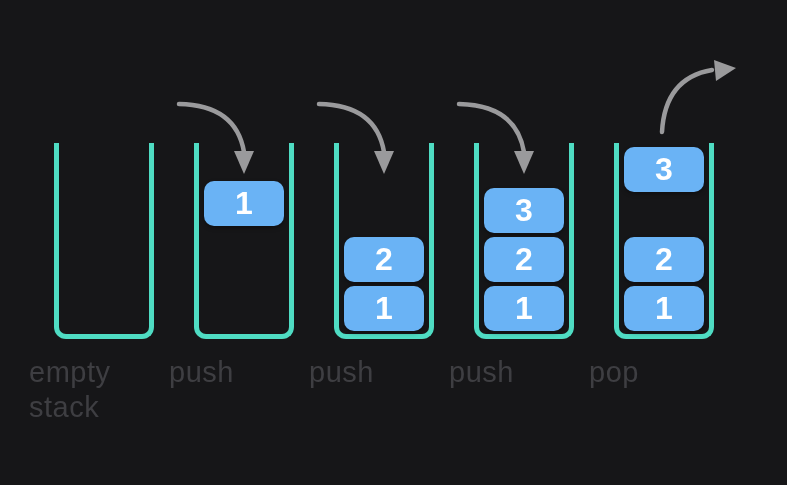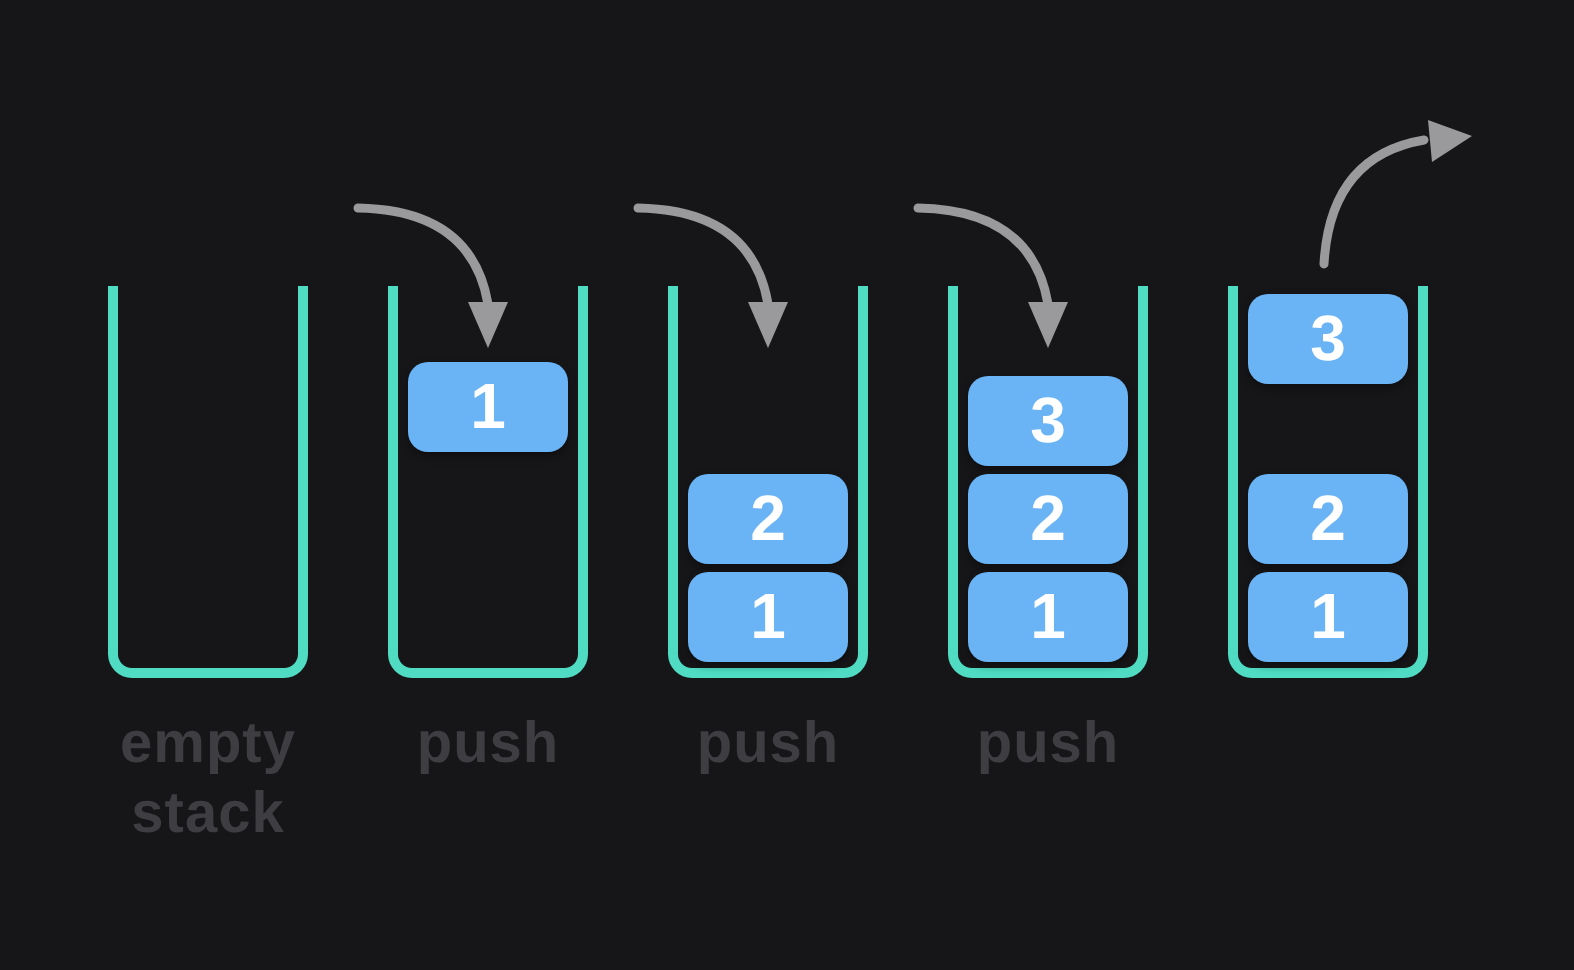--- a/index.html
+++ b/index.html
@@ -54,23 +54,23 @@
   }
   .box.floating{
     position:absolute;left:10px;
   }
   .box.entering{top:181px;}
   .box.leaving{top:147px;}
   .stage-label{
     position:absolute;
     left:-25px;top:355px;
     width:150px;
-    text-align:center;
+    text-align:left;
     color:var(--label);
-    font-size:29px;font-weight:700;
+    font-size:29px;font-weight:400;
     line-height:35px;
     letter-spacing:0.5px;
   }
   .arrow-svg{position:absolute;overflow:visible;}
   .arrow-svg.push{left:-20px;top:95px;}
   .arrow-svg.pop{left:31px;top:50px;}
   .arrow-shaft{fill:none;stroke:var(--arrow);stroke-width:4.5;stroke-linecap:round;}
   .arrow-head{fill:var(--arrow);stroke:none;}
 </style>
 </head>
@@ -121,15 +121,16 @@
   <div class="stage stage-5">
     <svg class="arrow-svg pop" width="105" height="90" viewBox="0 0 105 90">
       <path class="arrow-shaft" d="M17 82 Q20 28 67 20"></path>
       <path class="arrow-head" d="M69 10 L71 31 L91 18 Z"></path>
     </svg>
     <div class="container">
       <div class="box">2</div>
       <div class="box">1</div>
     </div>
     <div class="box floating leaving">3</div>
+    <div class="stage-label">pop</div>
   </div>
 
 </div>
 
 </body></html>

